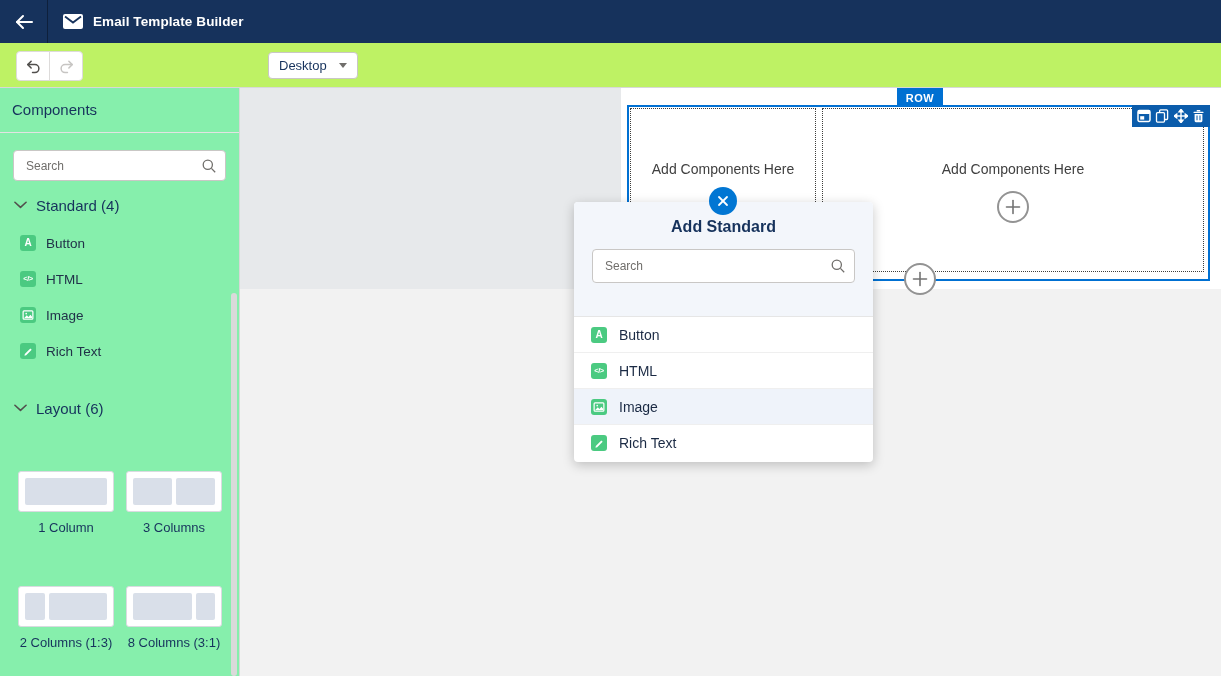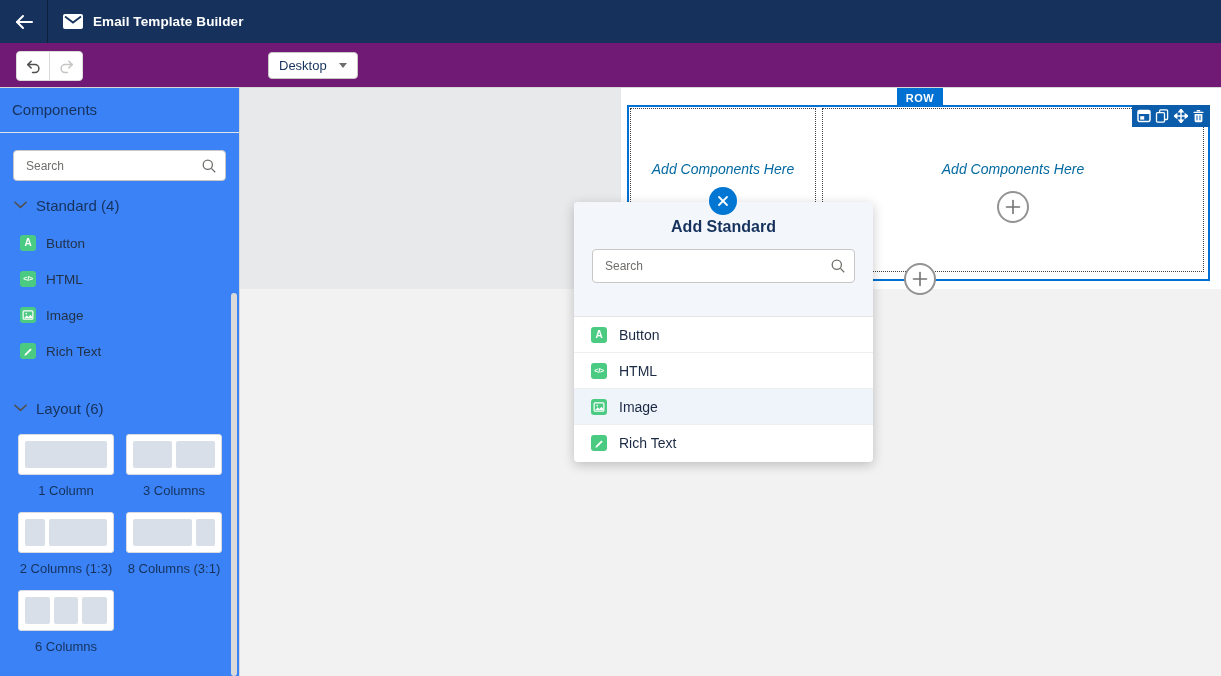--- a/index.html
+++ b/index.html
@@ -6,65 +6,65 @@
   body { font-family:"Liberation Sans", sans-serif; background:#fff; }
   .page { position:relative; width:1221px; height:676px; overflow:hidden; background:#fff; }
 
   
   .app-header { position:absolute; left:0; top:0; width:1221px; height:43px; background:#16325c; display:flex; align-items:center; }
   .back-btn { width:48px; height:43px; display:flex; align-items:center; justify-content:center; border-right:1px solid rgba(0,0,0,.35); cursor:pointer; }
   .hdr-envelope { margin-left:15px; display:flex; align-items:center; }
   .app-title { color:#fff; font-size:13.5px; font-weight:600; margin-left:10px; letter-spacing:.1px; }
 
   
-  .toolbar { position:absolute; left:0; top:43px; width:1221px; height:45px; background:#701a75; border-bottom:1px solid #d8d8d8; }
+  .toolbar { position:absolute; left:0; top:43px; width:1221px; height:45px; background:#bef264; border-bottom:1px solid #d8d8d8; }
   .undo-group { position:absolute; left:16px; top:8px; display:flex; }
   .tb-btn { width:34px; height:30px; background:#fff; border:1px solid #dddbda; display:flex; align-items:center; justify-content:center; cursor:pointer; }
   .tb-btn.undo { border-radius:4px 0 0 4px; color:#514f4d; }
   .tb-btn.redo { border-radius:0 4px 4px 0; margin-left:-1px; color:#c7c5c3; }
   .device-dd { position:absolute; left:268px; top:9px; height:27px; background:#fff; border:1px solid #c9c7c5; border-radius:4px; display:flex; align-items:center; padding:0 10px; cursor:pointer; }
   .device-dd-label { font-size:13px; color:#16325c; }
   .caret-down { width:0; height:0; border-left:4.5px solid transparent; border-right:4.5px solid transparent; border-top:5px solid #706e6b; margin-left:12px; }
 
   
-  .sidebar { position:absolute; left:0; top:88px; width:240px; height:588px; background:#3b82f6; border-right:1px solid #d8d8d8; overflow:hidden; }
+  .sidebar { position:absolute; left:0; top:88px; width:240px; height:588px; background:#86efac; border-right:1px solid #d8d8d8; overflow:hidden; }
   .sb-title { height:45px; padding:13px 12px 0 12px; font-size:15px; color:#16325c; border-bottom:1px solid #e3e3e3; }
   .sb-search { margin:17px 13px 0 13px; height:31px; position:relative; }
   .sb-search input, .pp-search input { width:100%; height:100%; border:1px solid #c9c7c5; border-radius:4px; padding:0 32px 0 12px; font-size:12px; color:#080707; font-family:"Liberation Sans", sans-serif; outline:none; background:#fff; }
   .sb-search input::placeholder, .pp-search input::placeholder { color:#706e6b; }
   .search-glyph { position:absolute; right:9px; top:50%; transform:translateY(-50%); display:flex; }
   .section-hdr { margin:14px 0 0 14px; height:20px; display:flex; align-items:center; cursor:pointer; }
   .section-hdr.layout { margin-top:29px; }
   .section-label { font-size:15px; color:#16325c; margin-left:9px; }
   .side-items { margin-top:10px; }
   .side-item { height:36px; display:flex; align-items:center; padding-left:20px; cursor:pointer; }
   .cicon { width:16px; height:16px; border-radius:3px; background:#4bca81; color:#fff; display:flex; align-items:center; justify-content:center; flex:none; }
   .cicon .glyph-a { font-size:10px; font-weight:bold; line-height:1; }
   .cicon .glyph-code { font-size:7.5px; font-weight:bold; line-height:1; letter-spacing:-0.5px; }
   .side-item-label { font-size:13.5px; color:#213249; margin-left:10px; }
 
   .layout-grid { display:grid; grid-template-columns:96px 96px; column-gap:12px; row-gap:14px; margin:16px 0 0 18px; }
-  .lcard-wrap { cursor:pointer; }
+  .lcard-wrap { cursor:pointer;margin-top:37px; }
   .lcard { width:96px; height:41px; background:#fff; border:1px solid #d9dbe0; border-radius:3px; display:flex; gap:4px; padding:6px; }
   .lblk { background:#d9dfe9; border-radius:2px; height:100%; }
   .lcard-label { margin-top:8px; font-size:13px; color:#16325c; text-align:center; }
   .sb-scroll { position:absolute; right:2px; top:205px; width:6px; height:383px; background:#dadada; border-radius:3px; }
 
   
   .canvas { position:absolute; left:240px; top:88px; width:981px; height:588px; background:#f2f2f2; }
   .canvas-gray { position:absolute; left:0; top:0; width:381px; height:201px; background:#e7e9eb; }
   .template-bg { position:absolute; left:381px; top:0; width:600px; height:201px; background:#fff; }
   .row-tab { position:absolute; left:657px; top:0; width:46px; height:17px; background:#0070d2; color:#fff; font-size:11px; font-weight:bold; text-transform:uppercase; letter-spacing:.5px; display:flex; align-items:flex-end; justify-content:center; overflow:hidden; line-height:13px; cursor:pointer; }
   .erow { position:absolute; left:387px; top:17px; width:583px; height:176px; border:2px solid #0070d2; background:#fff; cursor:pointer; }
   .erow-toolbar { position:absolute; top:-2px; right:-2px; width:78px; height:22px; background:#0b5cab; display:flex; align-items:center; justify-content:space-evenly; z-index:5; }
   .erow-toolbar .ticon { display:flex; cursor:pointer; }
   .ecol { position:absolute; top:1px; height:164px; border:1px dotted #3e3e3c; background:#fff; display:flex; flex-direction:column; align-items:center; padding-top:52px; cursor:pointer; }
   .ecol.left { left:1px; width:186px; }
   .ecol.right { left:193px; width:382px; }
-  .col-placeholder { font-size:14px; font-style:italic; color:#0369a1; }
+  .col-placeholder { font-size:14px; color:#404040; }
   .plus-btn { width:32px; height:32px; border-radius:50%; border:2px solid #939393; background:#fff; color:#737373; display:flex; align-items:center; justify-content:center; cursor:pointer; margin-top:14px; }
   .row-add-btn { position:absolute; left:664px; top:175px; margin:0; z-index:4; }
 
   
   .popup { position:absolute; left:574px; top:202px; width:299px; height:260px; background:#fff; border-radius:4px; box-shadow:0 3px 12px rgba(0,0,0,.22); z-index:20; }
   .pp-header { height:115px; background:#f3f6fb; border-radius:4px 4px 0 0; border-bottom:1px solid #e6e6e6; }
   .pp-title { padding-top:16px; text-align:center; font-size:16px; font-weight:bold; color:#16325c; }
   .pp-search { position:absolute; left:18px; top:47px; width:263px; height:34px; }
   .pp-list { }
   .pp-item { height:36px; display:flex; align-items:center; padding-left:17px; border-bottom:1px solid #efefef; cursor:pointer; }

